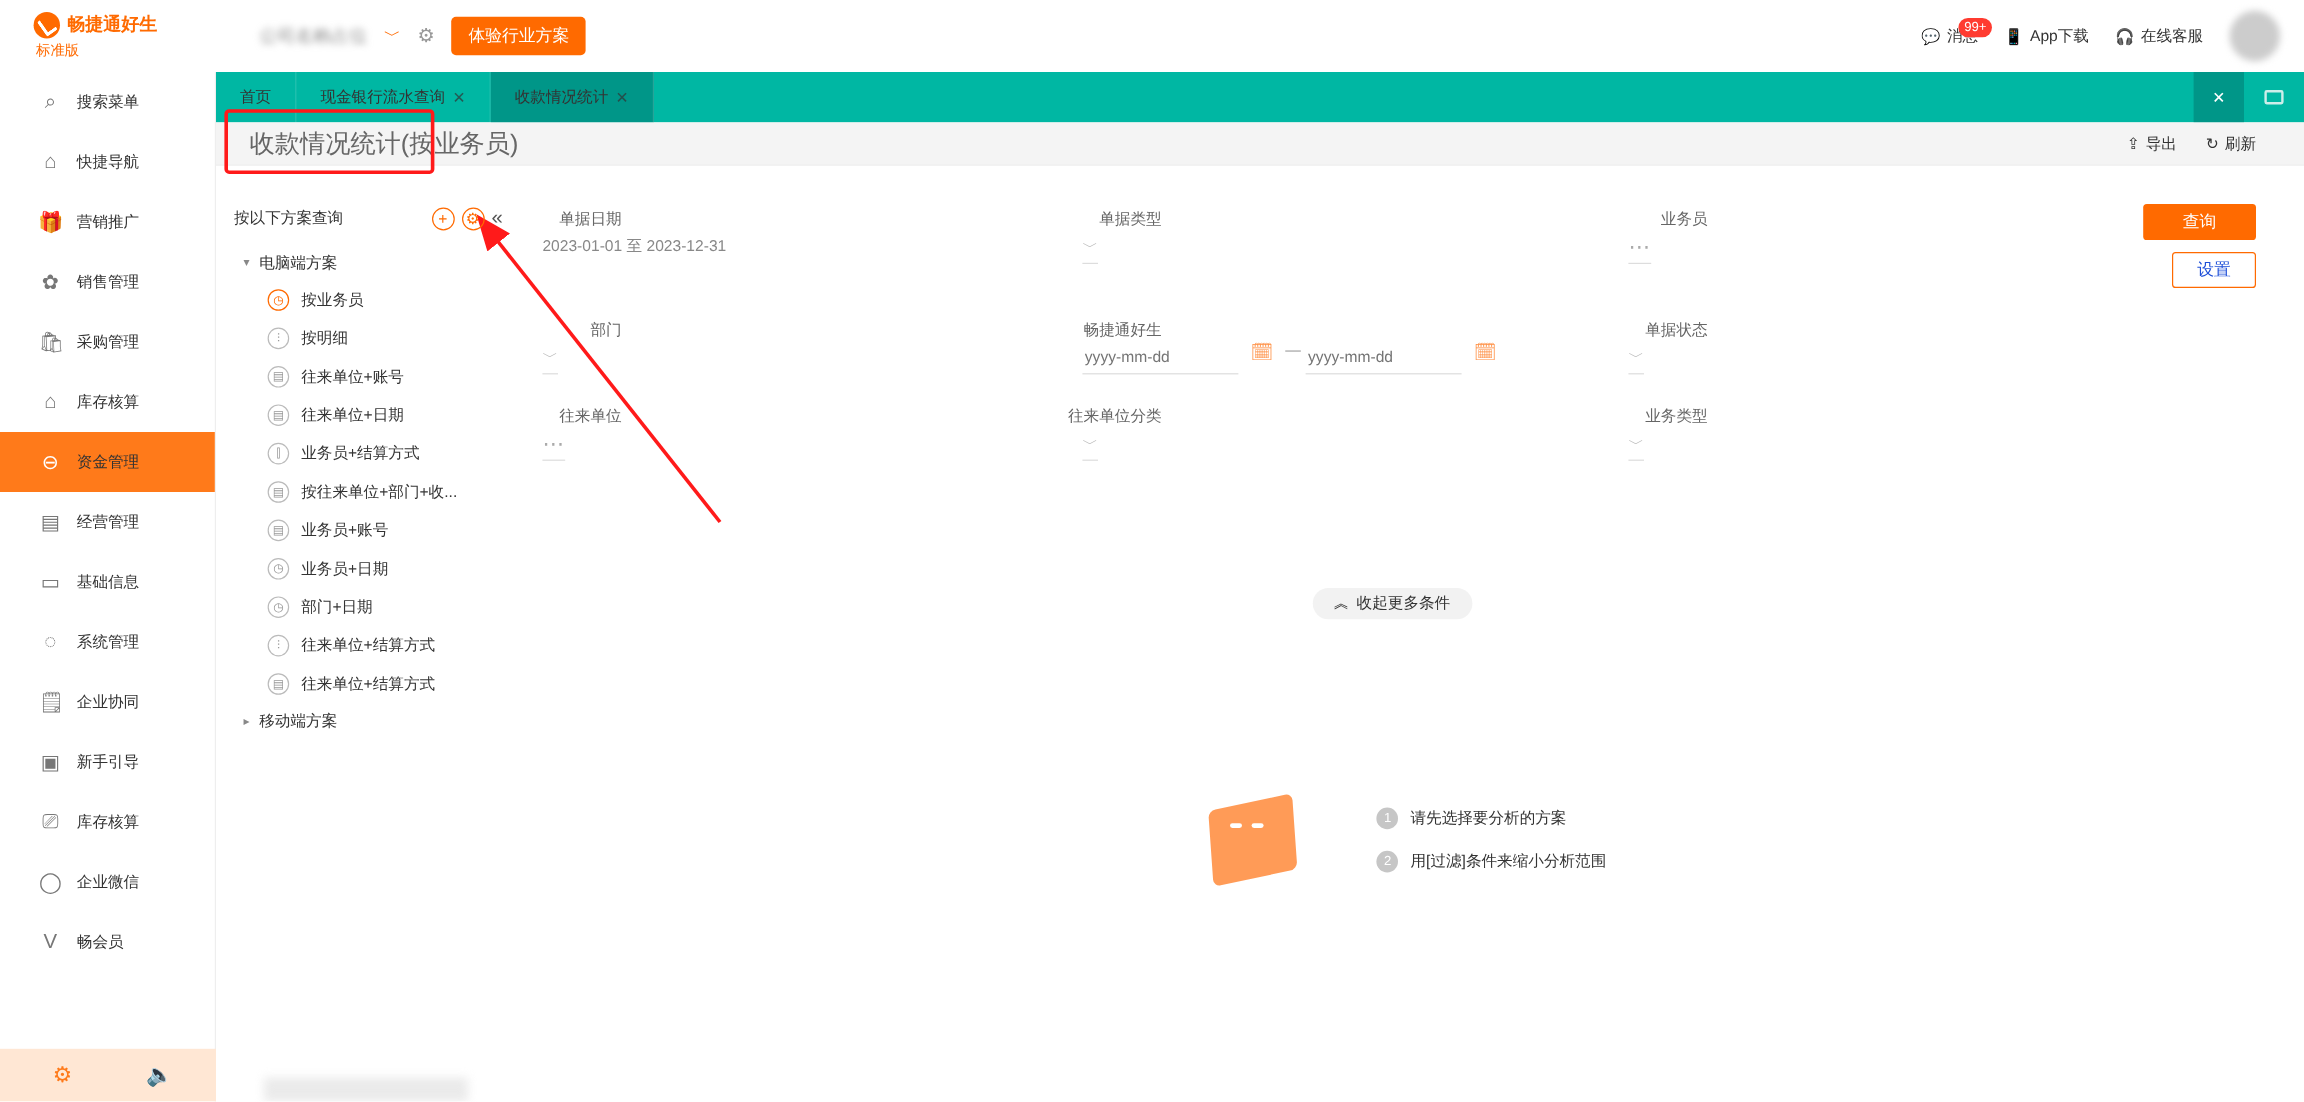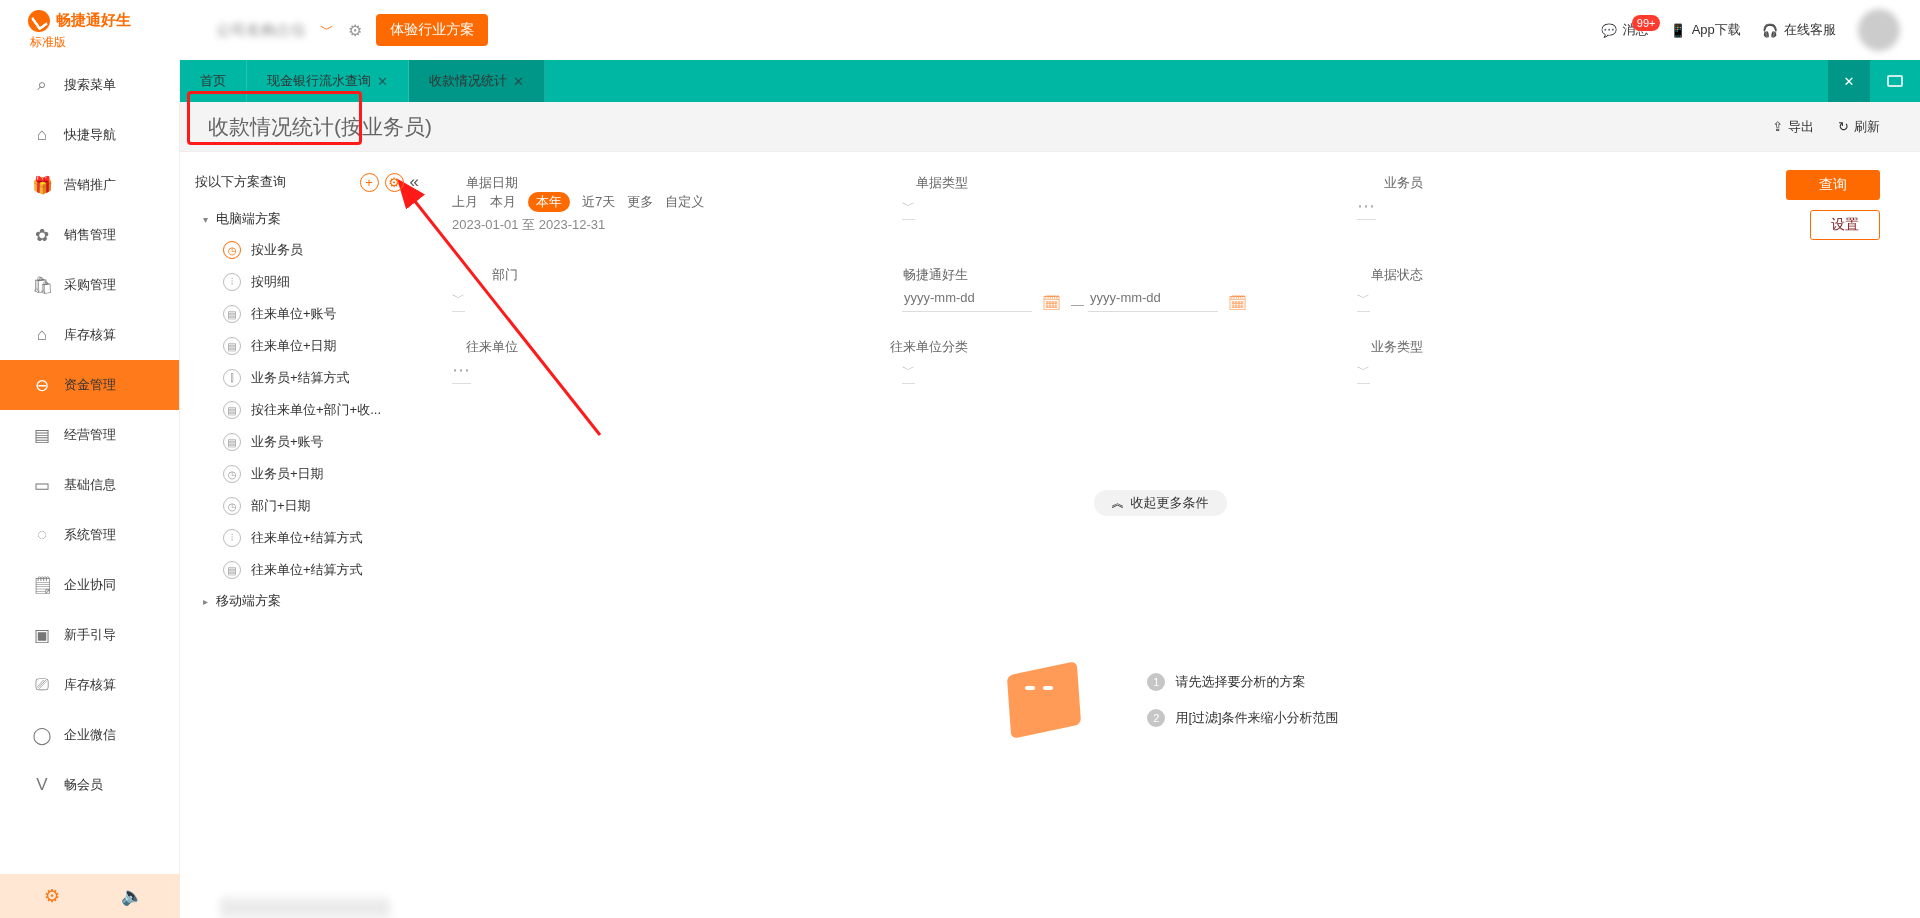--- a/index.html
+++ b/index.html
@@ -36,21 +36,21 @@
   
   .tabstrip { position:absolute; left:180px; top:60px; right:0; height:42px; background:#00b7a3; display:flex; align-items:stretch; }
   .tab { display:flex; align-items:center; gap:6px; padding:0 20px; color:#d6f5f1; font-size:15px; border-right:1px solid rgba(255,255,255,.15); cursor:pointer; }
   .tab.active { background:#009688; color:#fff; }
   .tab .x { font-size:13px; opacity:.7; }
   .tabstrip .close { margin-left:auto; width:42px; display:flex; align-items:center; justify-content:center; color:#fff; background:#009688; }
   .tabstrip .expand { width:50px; display:flex; align-items:center; justify-content:center; color:#cdeeea; }
   .dash-ico { width:16px; height:12px; border:2px solid #cdeeea; border-radius:2px; }
 
   
-  .pagehdr { position:absolute; left:180px; top:102px; right:0; height:50px; background:#f4f4f4; border-bottom:1px solid #eee; display:flex; align-items:center; padding-left:28px; }
+  .pagehdr { position:absolute; left:180px; top:102px; right:0; height:36px; background:#f4f4f4; border-bottom:1px solid #eee; display:flex; align-items:center; padding-left:28px; }
   .ph-title { font-size:21px; color:#666; }
   .ph-actions { margin-left:auto; display:flex; gap:24px; padding-right:40px; }
   .ph-link { color:#ff6a00; font-size:14px; display:flex; gap:5px; align-items:center; }
   .redbox { position:absolute; left:187px; top:91px; width:175px; height:54px; border:3px solid #ff1a1a; border-radius:4px; pointer-events:none; }
   .arrow-svg { position:absolute; left:300px; top:175px; pointer-events:none; }
 
   
   .scheme { position:absolute; left:195px; top:160px; width:220px; }
   .scheme-hdr { display:flex; align-items:center; gap:6px; height:44px; font-size:15px; color:#444; }
   .scheme-hdr .spacer { flex:1; }
@@ -75,21 +75,21 @@
   .chips { display:flex; gap:12px; align-items:center; font-size:13px; }
   .chip { color:#666; cursor:pointer; }
   .chip.on { background:#ff6a00; color:#fff; padding:1px 8px; border-radius:10px; }
   .subdate { color:#888; font-size:13px; margin-top:4px; }
   .select { height:28px; border:none; border-bottom:1px solid #ddd; display:flex; align-items:center; justify-content:flex-end; color:#bbb; }
   .dots { font-size:18px; color:#aaa; letter-spacing:1px; }
   .date-in { border:none; border-bottom:1px solid #ddd; height:28px; color:#bbb; width:130px; padding-left:2px; }
   .cal { color:#ff8a3a; font-size:15px; padding:0 6px; }
   .actcol { display:flex; flex-direction:column; gap:10px; align-items:flex-end; min-width:80px; }
   .btn-primary { background:#ff6a00; color:#fff; border:none; border-radius:3px; padding:6px 33px; font-size:14px; }
-  .btn-outline { background:#fff; color:#7f1d1d; border:1px solid #ff6a00; border-radius:3px; padding:5px 20px; font-size:14px; }
+  .btn-outline { background:#fff; color:#1d4ed8; border:1px solid #ff6a00; border-radius:3px; padding:5px 20px; font-size:14px; }
 
   .collapse { position:absolute; left:440px; right:40px; top:490px; display:flex; justify-content:center; }
   .collapse-pill { background:#f2f2f2; border-radius:14px; padding:4px 18px; color:#777; font-size:13px; display:flex; gap:6px; align-items:center; }
 
   
   .guide { position:absolute; left:440px; right:40px; top:640px; display:flex; justify-content:center; }
   .guide-inner { display:flex; align-items:center; gap:36px; }
   .robot { width:130px; height:120px; position:relative; }
   .robot-box { position:absolute; left:28px; top:28px; width:70px; height:64px; background:#ff8a3a; transform:skewY(-8deg) rotate(-4deg); border-radius:6px; opacity:.85; }
   .robot-eye { position:absolute; width:10px; height:4px; background:#fff; top:46px; border-radius:2px; }
@@ -304,28 +304,20 @@
     <span class="caret-sm">▸</span>
     <span>移动端方案</span>
   </div>
 </div>
 
 <div class="filters">
   <div class="frow">
     <div class="fcell c1">
       <div class="flabel">单据日期</div>
       <div class="fbody">
-        <div class="chips" id="chips">
-            <span class="chip">上月</span>
-            <span class="chip">本月</span>
-            <span class="chip on">本年</span>
-            <span class="chip">近7天</span>
-            <span class="chip">更多</span>
-            <span class="chip">自定义</span>
-          </div>
         <div class="subdate">2023-01-01 至 2023-12-31</div>
       </div>
     </div>
     <div class="fcell c2">
       <div class="flabel">单据类型</div>
       <div class="fbody">
           <div class="select">﹀</div>
         </div>
     </div>
     <div class="fcell c3">
@@ -344,21 +336,21 @@
 
   <div class="frow">
     <div class="fcell c1">
       <div class="flabel">部门</div>
       <div class="fbody">
           <div class="select">﹀</div>
         </div>
     </div>
     <div class="fcell c2">
       <div class="flabel">畅捷通好生</div>
-      <div class="fbody" style="display:flex;align-items:flex-end;gap:4px;">
+      <div class="fbody" style="display:flex;align-items:flex-start;gap:4px;">
         <input class="date-in" placeholder="yyyy-mm-dd" style="">
         <span class="cal">🗓</span>
         <span style="color:#999">—</span>
         <input class="date-in" placeholder="yyyy-mm-dd" style="">
         <span class="cal">🗓</span>
       </div>
     </div>
     <div class="fcell c3">
       <div class="flabel">单据状态</div>
       <div class="fbody">

